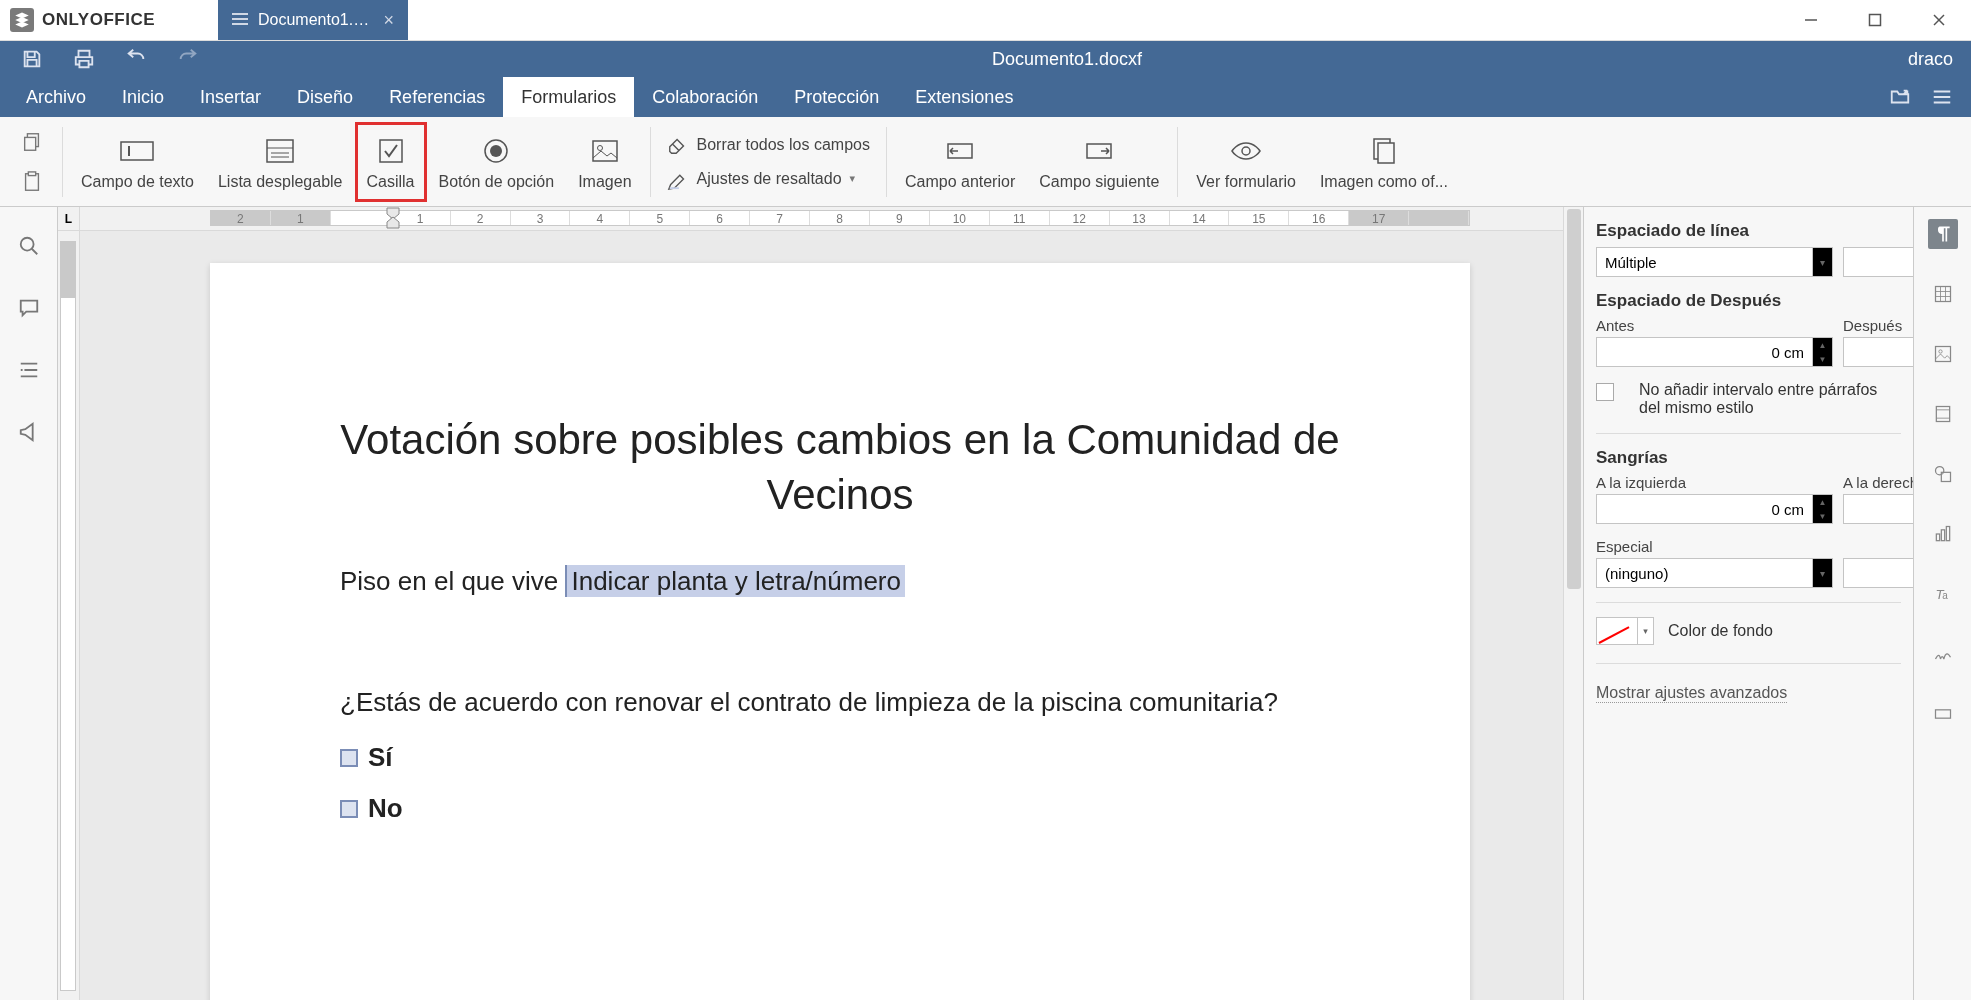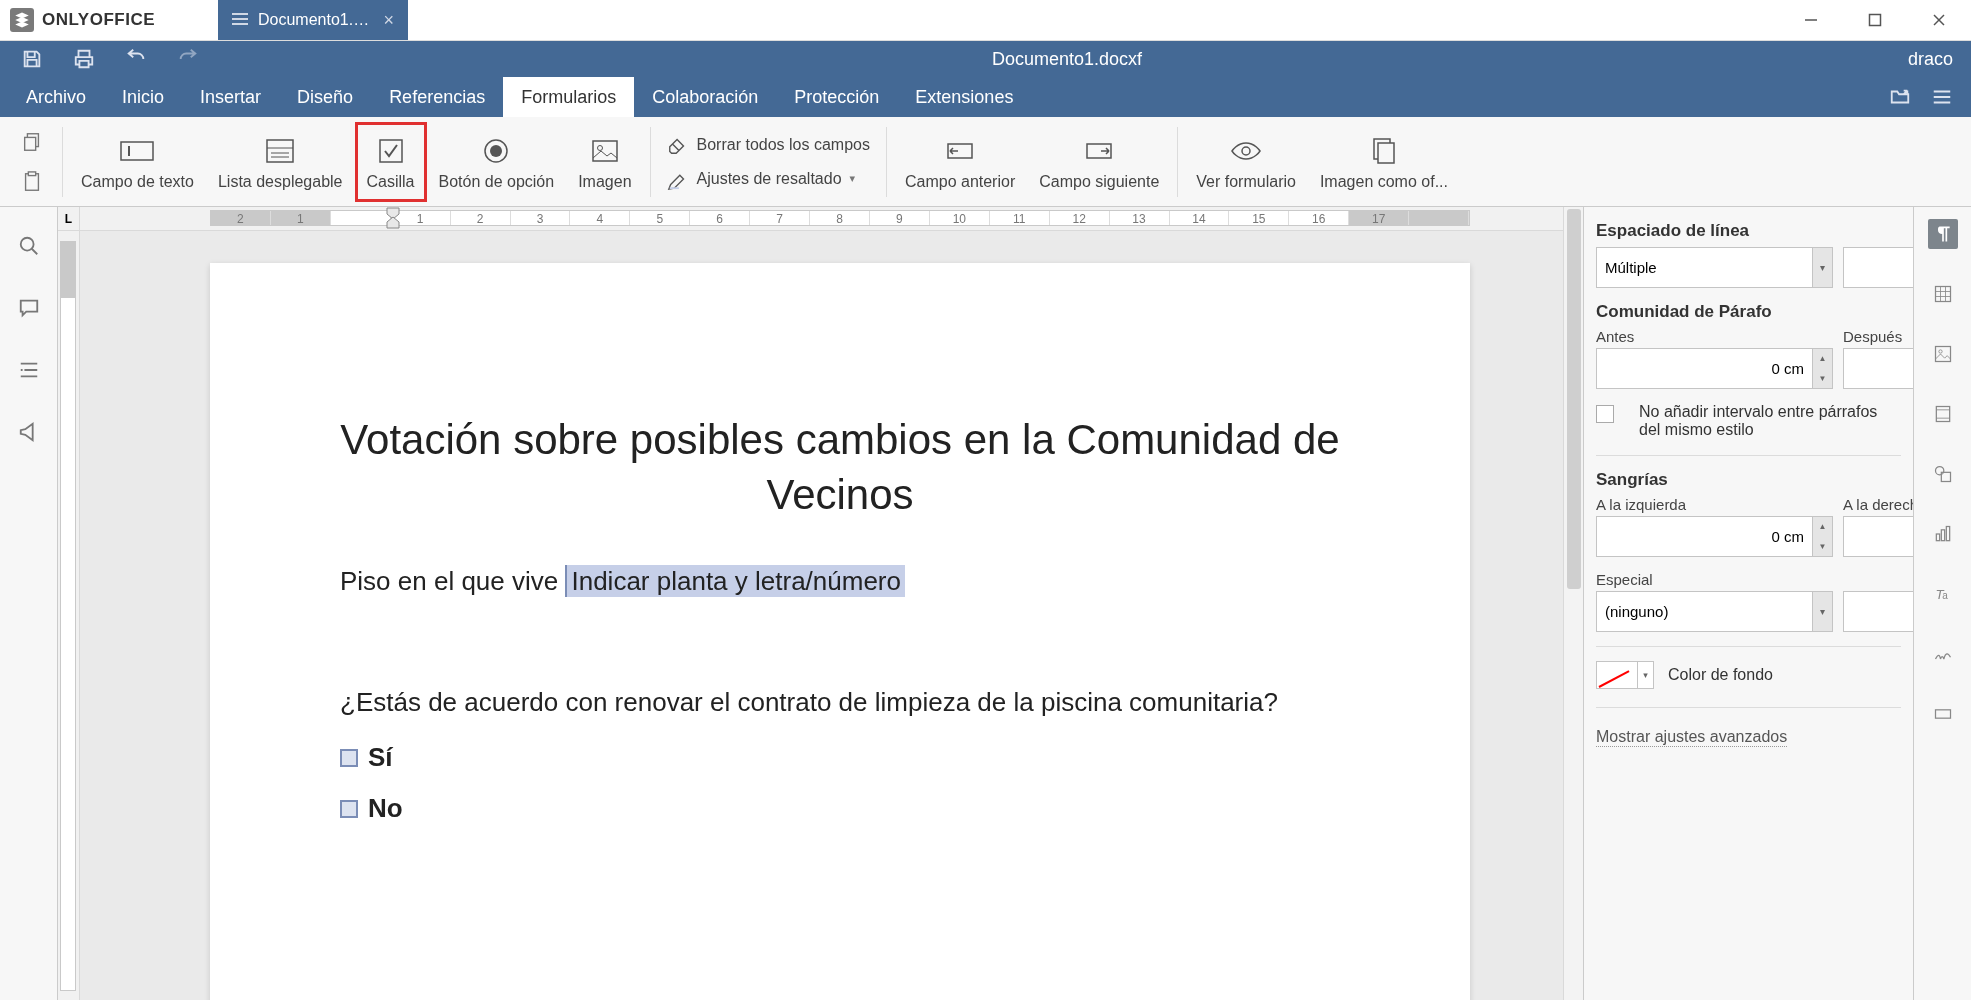--- a/index.html
+++ b/index.html
@@ -74,21 +74,21 @@
 .doc-checkbox { width: 18px; height: 18px; border: 2px solid #7b8db6; background: #dde3f0; }
 .scroll-v { width: 20px; background: #f3f3f3; position: relative; border-left: 1px solid #d9d9d9; }
 .scroll-thumb { position: absolute; top: 2px; left: 3px; width: 14px; height: 380px; background: #cfcfcf; border-radius: 3px; }
 
 
 .right-panel { width: 330px; background: #f7f7f7; border-left: 1px solid #cbcbcb; padding: 14px 12px; font-size: 16px; color: #333; }
 .rp-label { font-weight: bold; margin-bottom: 6px; font-size: 17px; }
 .rp-row { display: flex; gap: 10px; margin-bottom: 14px; }
 .rp-col { flex: 1; }
 .rp-sublabel { font-size: 15px; margin-bottom: 3px; color: #444; }
-.rp-input-wrap { display: flex; border: 1px solid #c4c4c4; background: #e5e5e5; height: 41px; align-items: stretch; }
+.rp-input-wrap { display: flex; border: 1px solid #c4c4c4; background: #000000; height: 30px; align-items: stretch; }
 .rp-input { flex: 1; padding: 0 8px; border: none; font-size: 15px; text-align: right; outline: none; }
 .rp-input.left { text-align: left; }
 .rp-spin { width: 20px; display: flex; flex-direction: column; border-left: 1px solid #c4c4c4; }
 .rp-spin div { flex: 1; display: flex; align-items: center; justify-content: center; font-size: 8px; cursor: pointer; color: #666; }
 .rp-dd { width: 20px; display: flex; align-items: center; justify-content: center; border-left: 1px solid #c4c4c4; cursor: pointer; font-size: 10px; color: #666; }
 .rp-check-row { display: flex; align-items: flex-start; gap: 25px; margin-bottom: 16px; }
 .rp-checkbox { width: 18px; height: 18px; border: 1px solid #aaa; background: #fff; flex-shrink: 0; margin-top: 2px; }
 .rp-divider { height: 1px; background: #dcdcdc; margin: 10px 0 14px; }
 .rp-bg-row { display: flex; align-items: center; gap: 14px; margin-bottom: 18px; }
 .rp-bg-swatch { width: 58px; height: 28px; border: 1px solid #c4c4c4; background: #fff; position: relative; display: flex; }
@@ -404,21 +404,21 @@
         </div>
       </div>
       <div class="rp-col">
         <div class="rp-input-wrap">
           <input class="rp-input" value="1.15" style="">
 
         </div>
       </div>
     </div>
 
-    <div class="rp-label">Comunidad de Párafo</div>
+    <div class="rp-label">Espaciado de Después</div>
     <div class="rp-row">
       <div class="rp-col">
         <div class="rp-sublabel">Antes</div>
         <div class="rp-input-wrap">
           <input class="rp-input" value="0 cm" style="">
           <div class="rp-spin">
               <div>▲</div>
               <div>▼</div>
             </div>
         </div>

